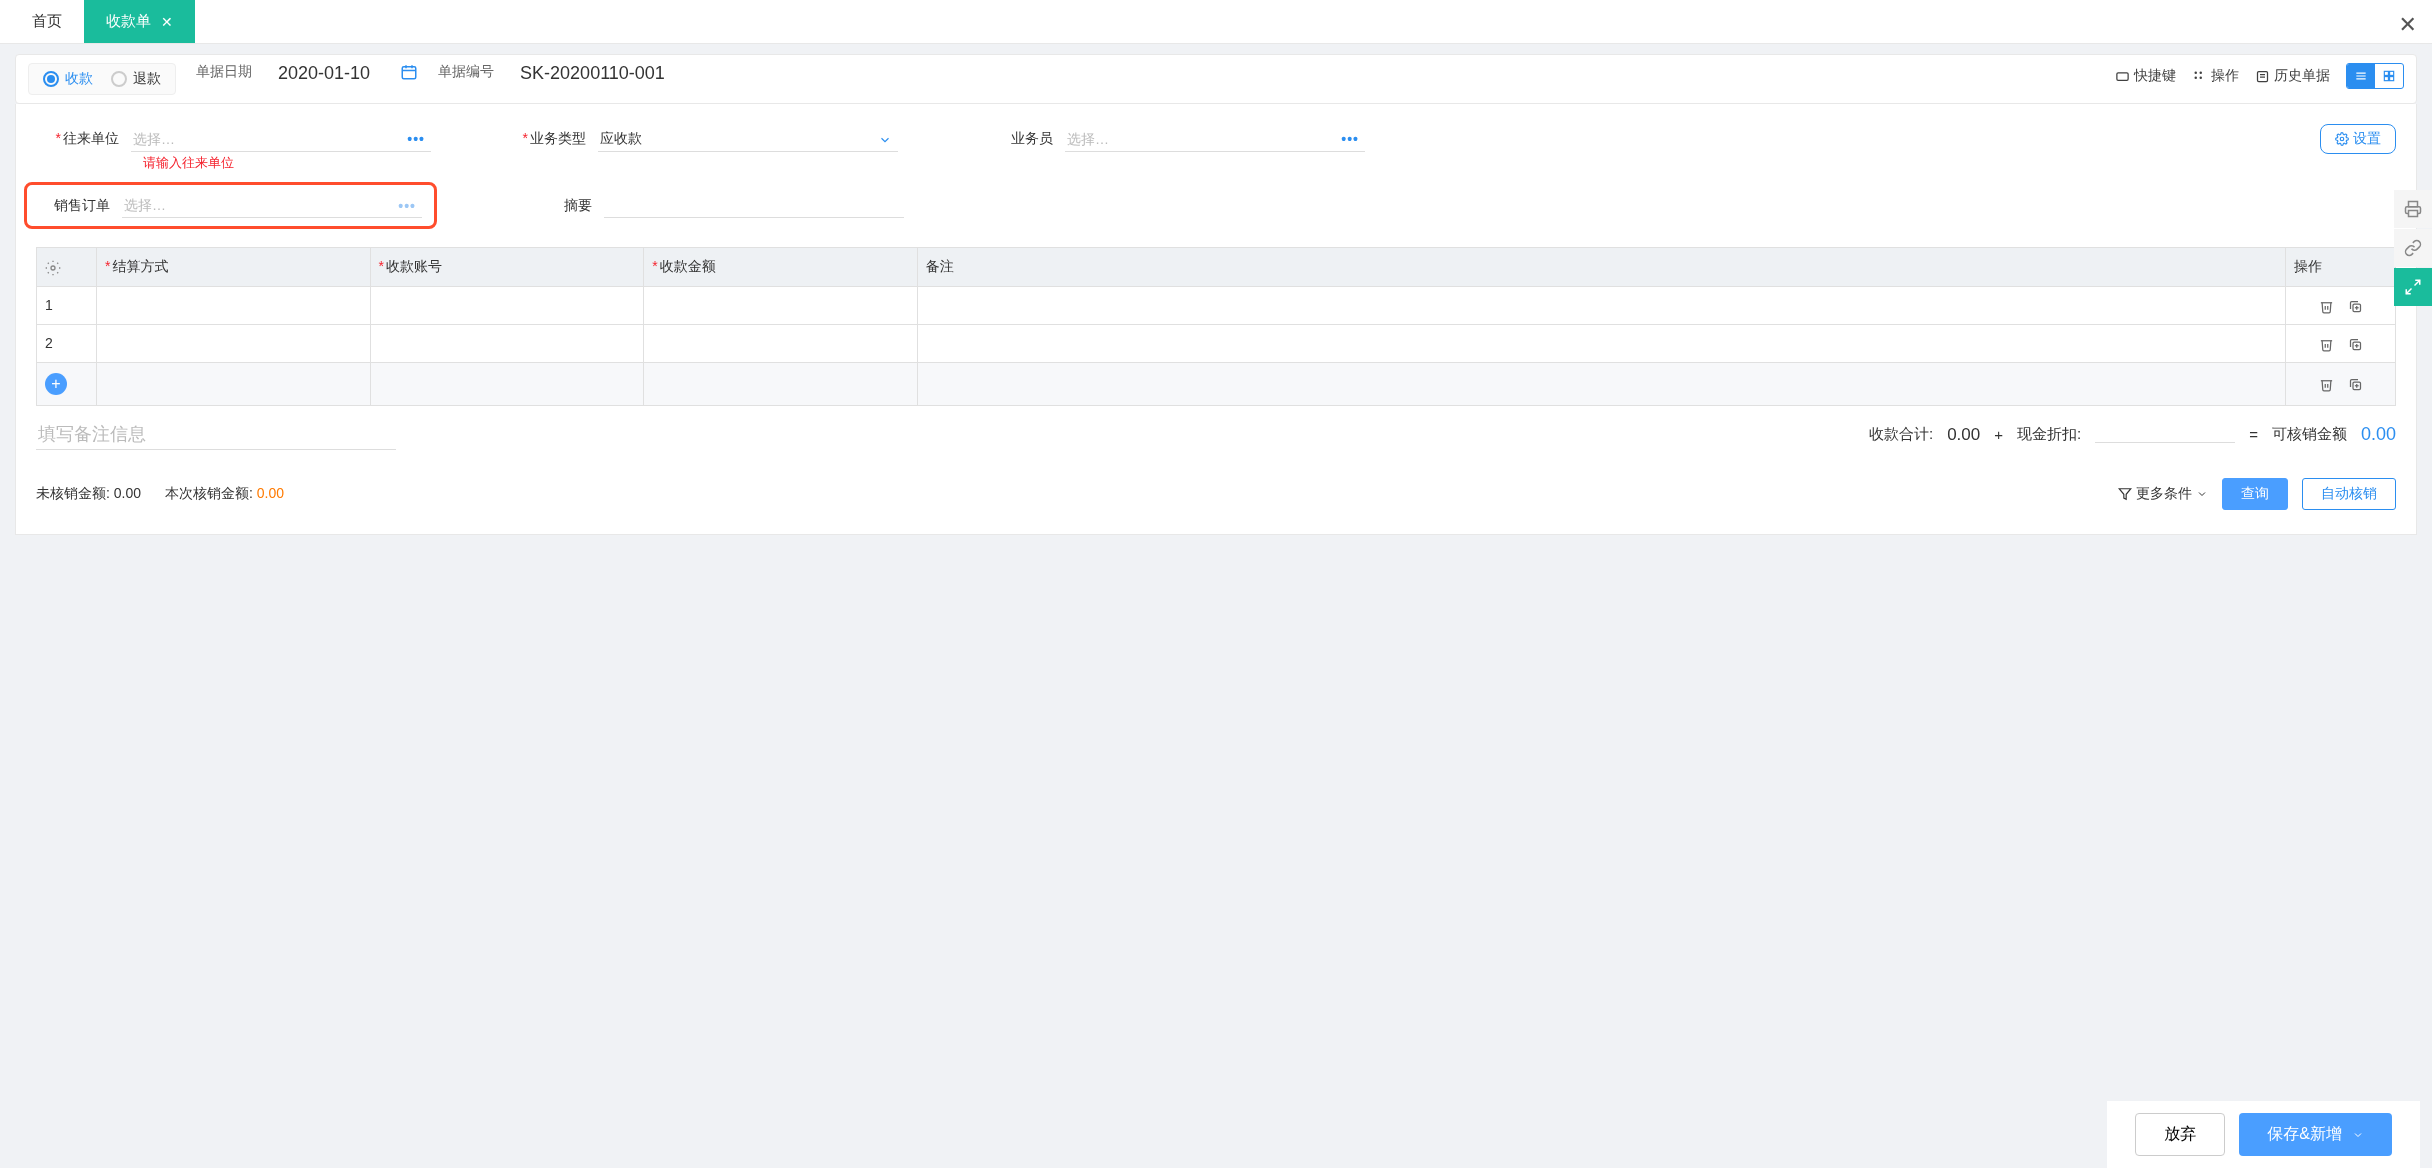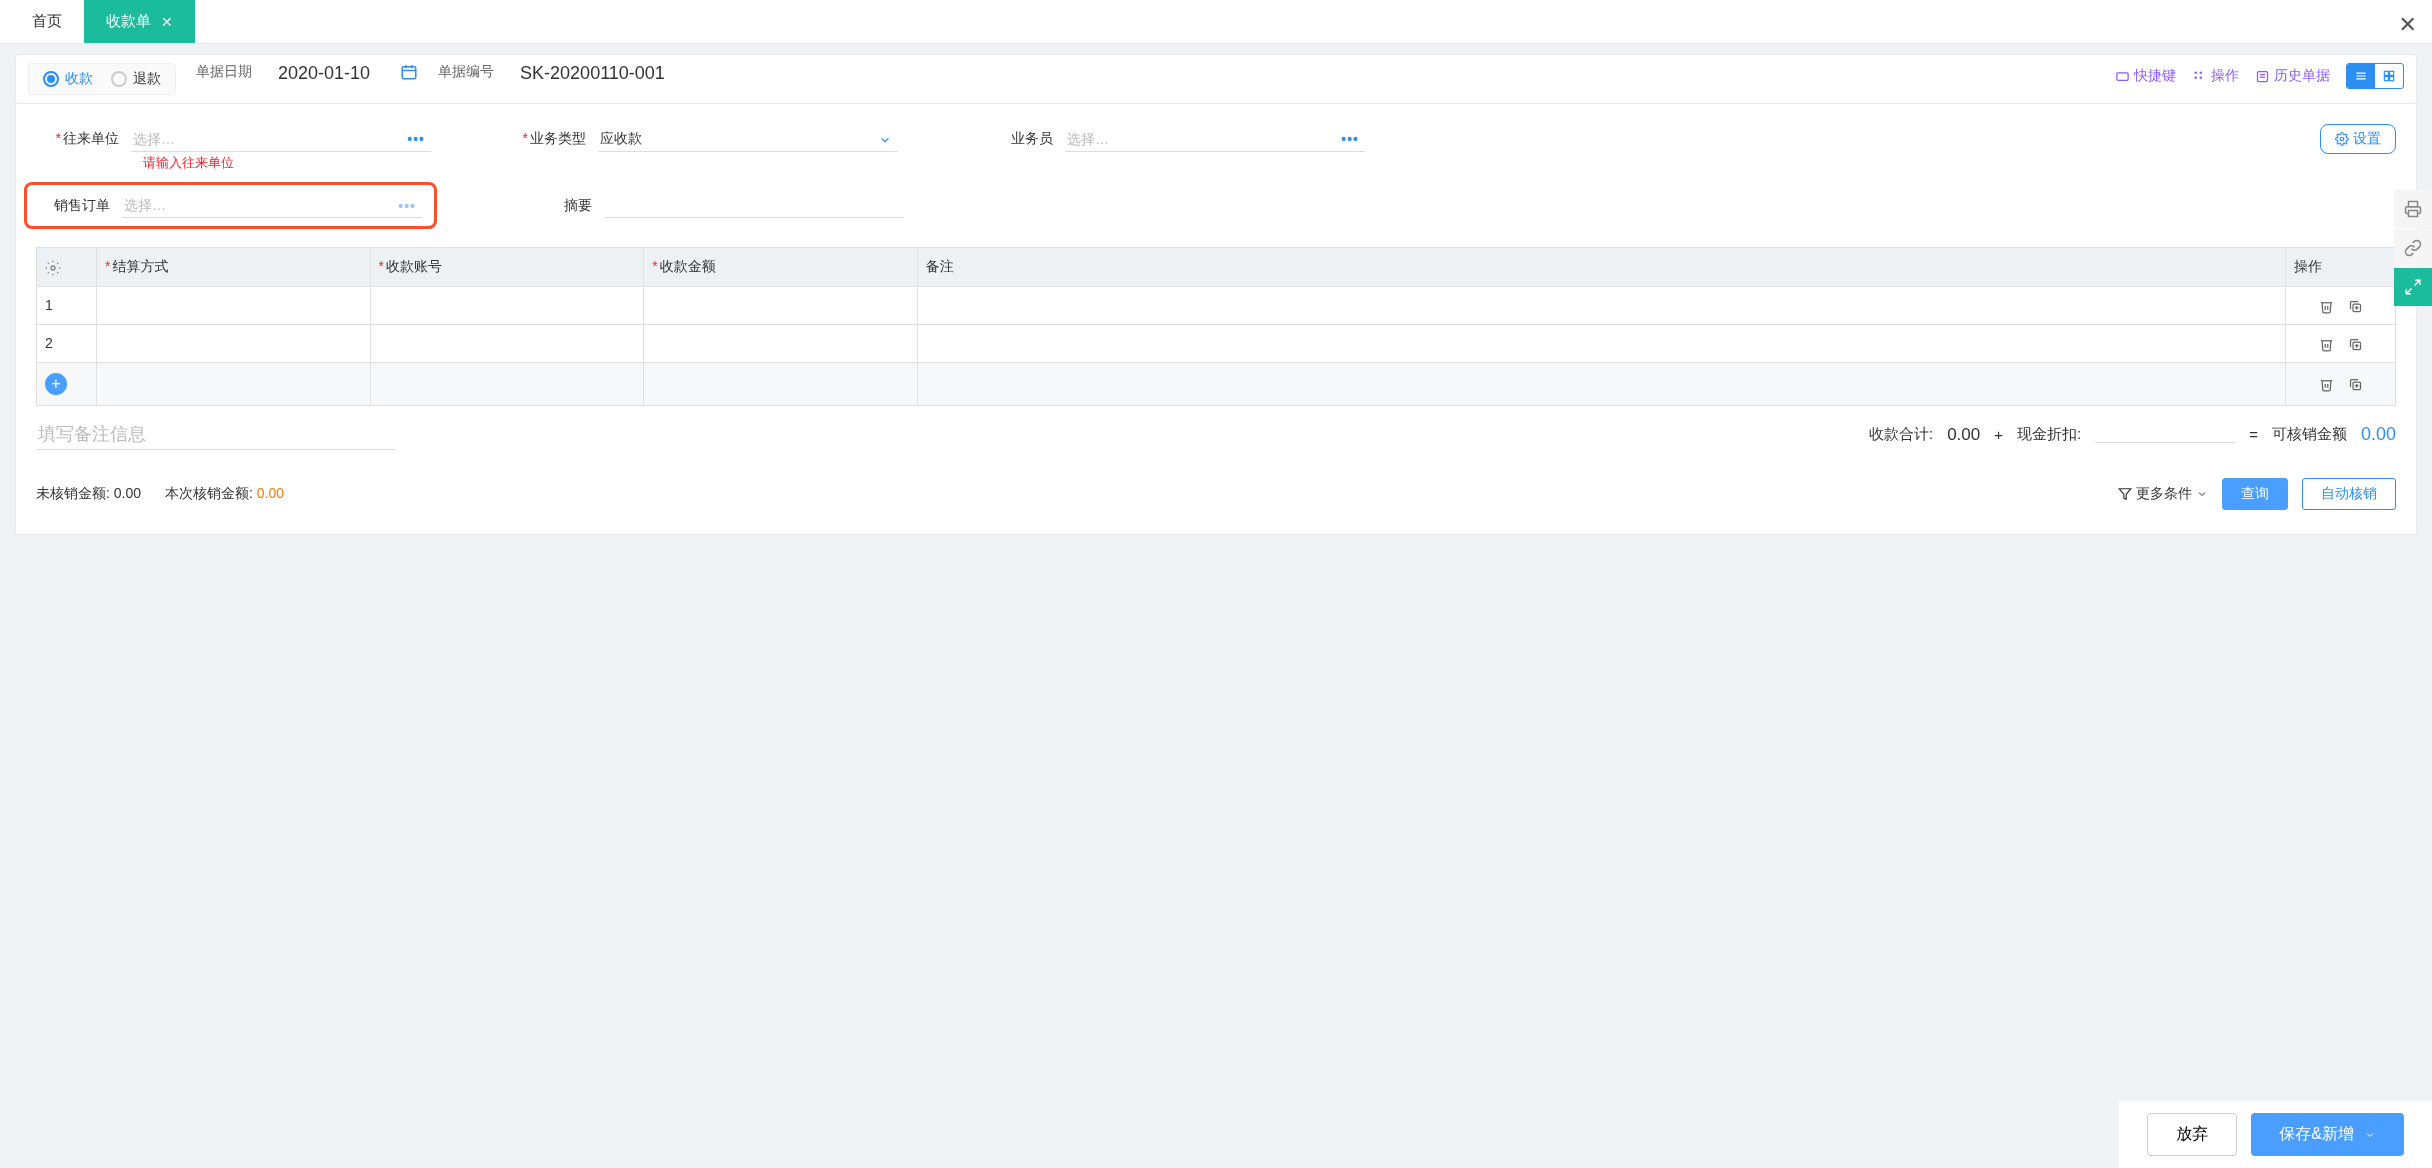--- a/index.html
+++ b/index.html
@@ -19,21 +19,21 @@
     .radio-circle { width: 16px; height: 16px; border-radius: 50%; border: 2px solid #ccc; display: flex; align-items: center; justify-content: center; }
     .radio-circle.checked { border-color: #2b8ef0; }
     .radio-dot { width: 8px; height: 8px; border-radius: 50%; background: #2b8ef0; }
     .radio-label-checked { color: #2b8ef0; font-weight: 500; }
     
     .header-label { color: #666; }
     .header-value { font-size: 18px; margin-left: 6px; margin-right: 10px; }
     .cal-icon { color: #2b8ef0; cursor: pointer; }
     
     .header-right { margin-left: auto; display: flex; align-items: center; gap: 16px; }
-    .header-link { color: #8b5cf6; cursor: pointer; display: flex; align-items: center; gap: 4px; }
+    .header-link { color: #404040; cursor: pointer; display: flex; align-items: center; gap: 4px; }
     .view-toggle { display: flex; border: 1px solid #2b8ef0; border-radius: 3px; overflow: hidden; }
     .view-btn { width: 28px; height: 24px; display: flex; align-items: center; justify-content: center; cursor: pointer; }
     .view-btn.active { background: #2b8ef0; color: #fff; }
     .view-btn.inactive { color: #2b8ef0; }
     
     .form-area { background: #fff; border: 1px solid #e8e8e8; border-top: none; padding: 20px 20px 10px; }
     .form-row { display: flex; gap: 72px; margin-bottom: 18px; }
     .form-field { display: flex; align-items: center; position: relative; }
     .field-label { width: 95px; text-align: right; padding-right: 12px; color: #333; }
     .req { color: #f5222d; margin-right: 2px; }
@@ -74,21 +74,21 @@
     .btn { padding: 6px 18px; border-radius: 3px; cursor: pointer; border: 1px solid; }
     .btn-primary { background: #4a9eff; border-color: #4a9eff; color: #fff; }
     .btn-outline { border-color: #2b8ef0; color: #2b8ef0; background: #fff; }
     .orange { color: #ff7a00; }
     
     .detail-table { width: 100%; border-collapse: collapse; }
     .detail-table th { background: #eef1f4; border: 1px solid #e0e0e0; padding: 10px 8px; font-weight: normal; text-align: left; }
     .checkbox { width: 16px; height: 16px; border: 1px solid #ccc; border-radius: 4px; display: inline-block; }
     .sort-col { width: 30px; text-align: center; color: #aaa; }
     
-    .footer-bar { position: fixed; bottom: 0; right: 0; padding: 12px 28px; display: flex; gap: 14px; background: #fff; }
+    .footer-bar { position: fixed; bottom: 0; right: 12px; padding: 12px 28px; display: flex; gap: 14px; background: #fff; }
     .btn-lg { padding: 10px 28px; font-size: 16px; border-radius: 4px; cursor: pointer; }
     .btn-cancel { border: 1px solid #ccc; background: #fff; }
     .btn-save { background: #4a9eff; color: #fff; border: none; display: flex; align-items: center; gap: 10px; }
     
     .side-toolbar { position: fixed; right: 0; top: 190px; display: flex; flex-direction: column; gap: 1px; }
     .side-btn { width: 38px; height: 38px; background: #f5f5f5; display: flex; align-items: center; justify-content: center; cursor: pointer; color: #888; font-size: 17px; }
     .side-btn.green { background: #1abc9c; color: #fff; }
 
     svg { display: inline-block; vertical-align: middle; }
   </style>

